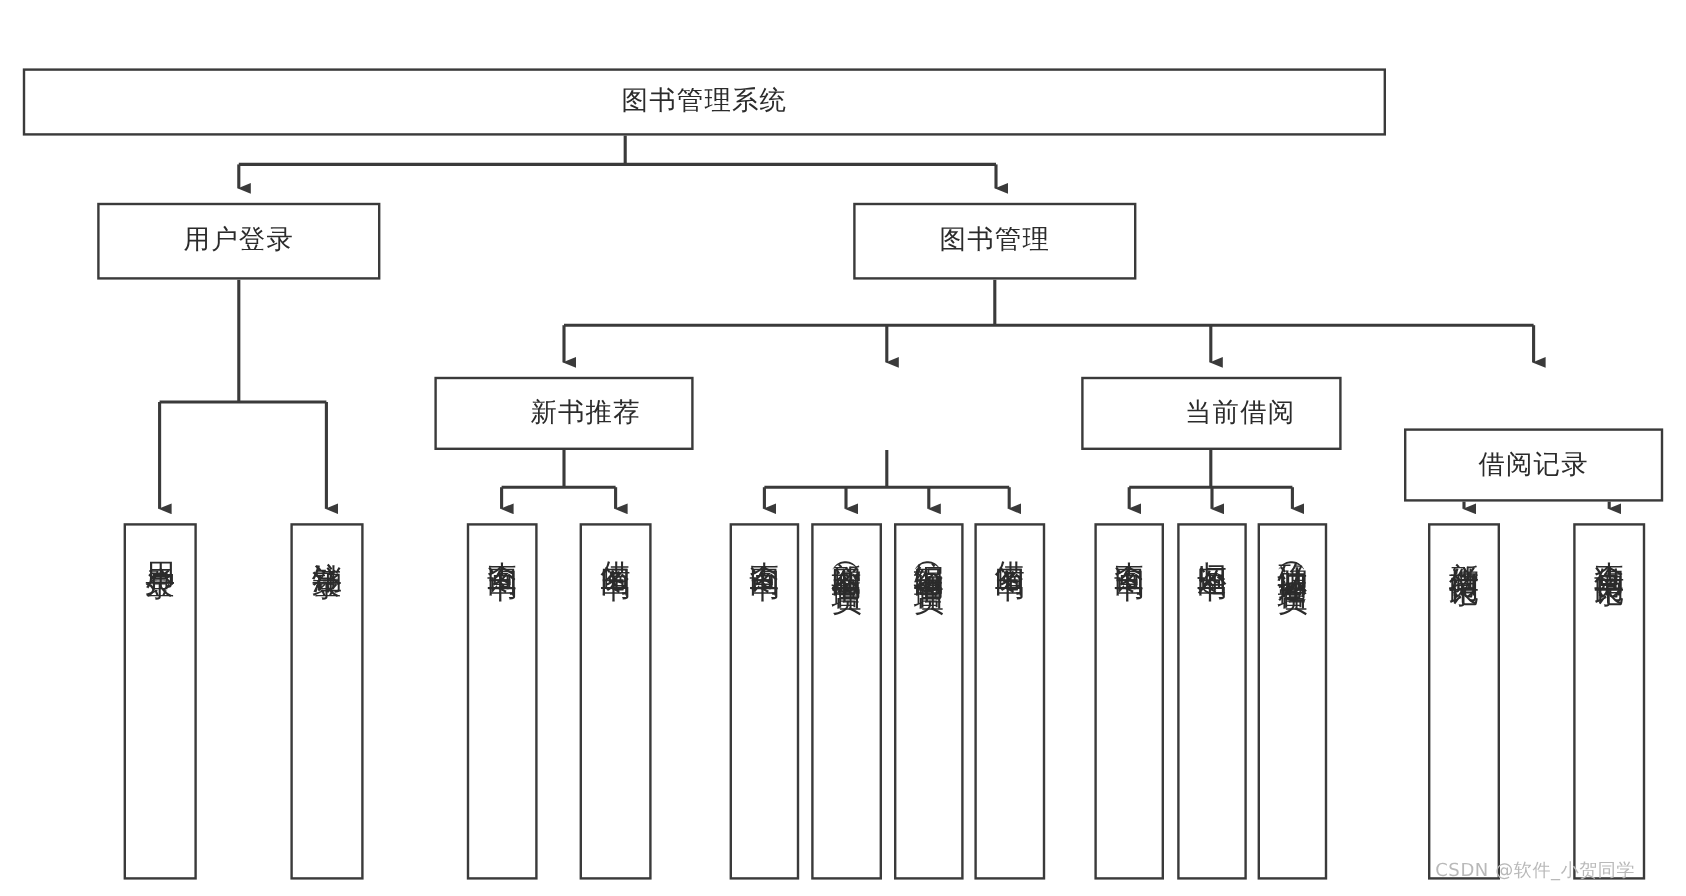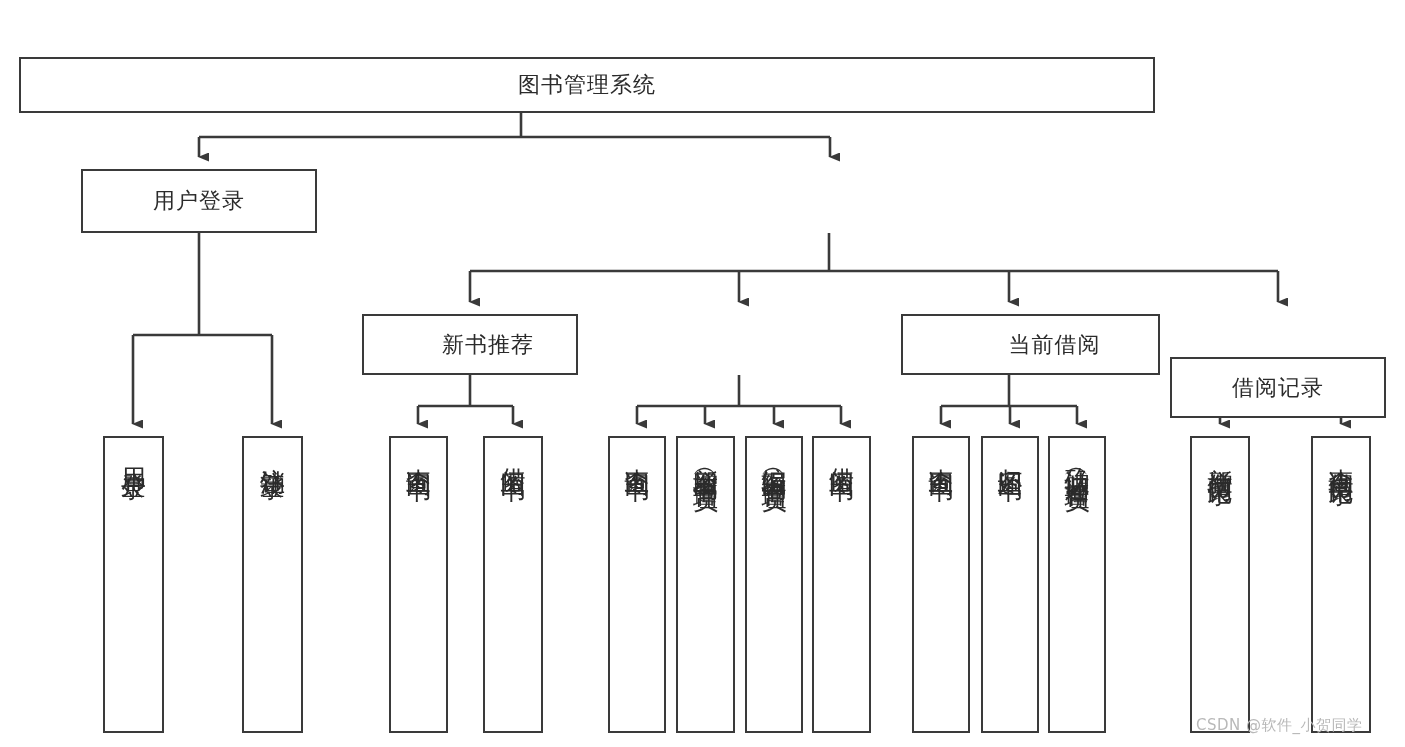--- a/index.html
+++ b/index.html
@@ -120,25 +120,28 @@
     </g>
   </svg>
 
   <div class="node horiz" id="node-root" style="left: 19px; top: 26px; width: 1136px; height: 56px; margin-top: 31px;">
     <span class="label">图书管理系统</span>
   </div>
 
   <div class="node horiz" id="node-l2-0" style="left: 81px; top: 169px; width: 236px; height: 64px;">
     <span class="label">用户登录</span>
   </div>
+  <div class="node horiz" id="node-l2-1" style="left: 711px; top: 169px; width: 236px; height: 64px;">
+    <span class="label">图书管理</span>
+  </div>
 
   <div class="node horiz" id="node-l3-0" style="left: 362px; top: 314px; width: 216px; height: 61px; padding-left: 36px;">
     <span class="label">新书推荐</span>
   </div>
-  <div class="node horiz" id="node-l3-2" style="left: 901px; top: 314px; width: 259px; height: 61px; padding-left: 48px;">
+  <div class="node horiz" id="node-l3-2" style="left: 901px; top: 314px; width: 217px; height: 61px; padding-left: 48px;">
     <span class="label">当前借阅</span>
   </div>
   <div class="node horiz" id="node-l3-3" style="left: 1170px; top: 314px; width: 216px; height: 61px; margin-top: 43px;">
     <span class="label">借阅记录</span>
   </div>
 
   <div class="node vert" id="node-leaf-0" style="left: 103px; top: 436px; width: 61px; height: 297px;">
     <span class="label">用户登录</span>
   </div>
   <div class="node vert" id="node-leaf-1" style="left: 242px; top: 436px; width: 61px; height: 297px;">

